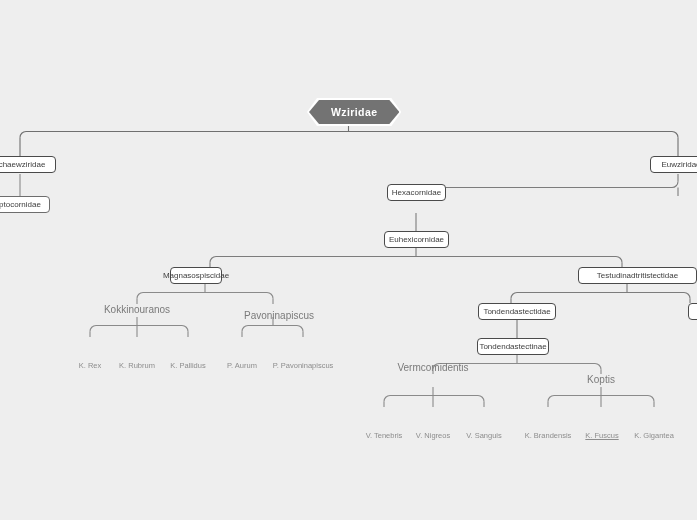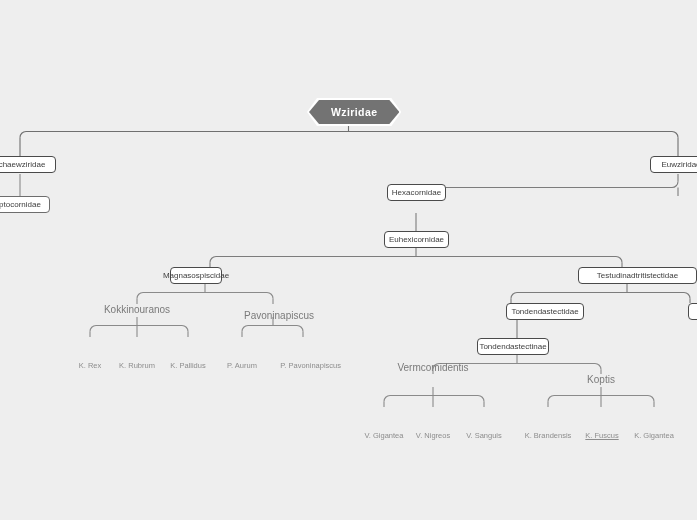--- a/index.html
+++ b/index.html
@@ -161,36 +161,36 @@
   <div class="node node-box thin" style="left:-14px;top:196px;width:64px;">yptocornidae</div>
   <div class="node node-box" style="left:650px;top:156px;width:62px;">Euwziridae</div>
 
   <div class="node node-box" style="left:387px;top:184px;width:59px;">Hexacornidae</div>
   <div class="node node-box" style="left:384px;top:231px;width:65px;">Euhexicornidae</div>
 
   <div class="node node-box" style="left:170px;top:267px;width:52px;text-align:right;">Magnasospiscidae</div>
   <div class="node node-box" style="left:578px;top:267px;width:119px;">Testudinadtritistectidae</div>
   <div class="node node-box" style="left:688px;top:303px;width:30px;"></div>
 
-  <div class="node node-box" style="left:478px;top:303px;width:78px;margin-left:28px;">Tondendastectidae</div>
+  <div class="node node-box" style="left:478px;top:303px;width:78px;">Tondendastectidae</div>
   <div class="node node-box" style="left:477px;top:338px;width:72px;">Tondendastectinae</div>
 
   <div class="node node-text" style="left:97px;top:304px;width:80px;">Kokkinouranos</div>
   <div class="node node-text" style="left:239px;top:304px;width:80px;margin-top:6px;">Pavoninapiscus</div>
   <div class="node node-text" style="left:393px;top:362px;width:80px;">Vermcomidentis</div>
   <div class="node node-text" style="left:561px;top:374px;width:80px;">Koptis</div>
 
   <div class="node node-text leaf" style="left:60px;top:340px;width:60px;">K. Rex</div>
   <div class="node node-text leaf" style="left:107px;top:340px;width:60px;">K. Rubrum</div>
   <div class="node node-text leaf" style="left:158px;top:340px;width:60px;">K. Pallidus</div>
 
   <div class="node node-text leaf" style="left:212px;top:340px;width:60px;">P. Aurum</div>
-  <div class="node node-text leaf" style="left:265px;top:340px;width:76px;text-align:right;">P. Pavoninapiscus</div>
+  <div class="node node-text leaf" style="left:265px;top:340px;width:76px;">P. Pavoninapiscus</div>
 
-  <div class="node node-text leaf" style="left:354px;top:410px;width:60px;">V. Gigantea</div>
+  <div class="node node-text leaf" style="left:354px;top:410px;width:60px;">V. Tenebris</div>
   <div class="node node-text leaf" style="left:403px;top:410px;width:60px;">V. Nigreos</div>
   <div class="node node-text leaf" style="left:454px;top:410px;width:60px;">V. Sanguis</div>
 
   <div class="node node-text leaf" style="left:515px;top:410px;width:66px;">K. Brandensis</div>
   <div class="node node-text leaf" style="left:572px;top:410px;width:60px;text-decoration:underline;">K. Fuscus</div>
   <div class="node node-text leaf" style="left:624px;top:410px;width:60px;">K. Gigantea</div>
 
 </div>
 
 </body></html>

